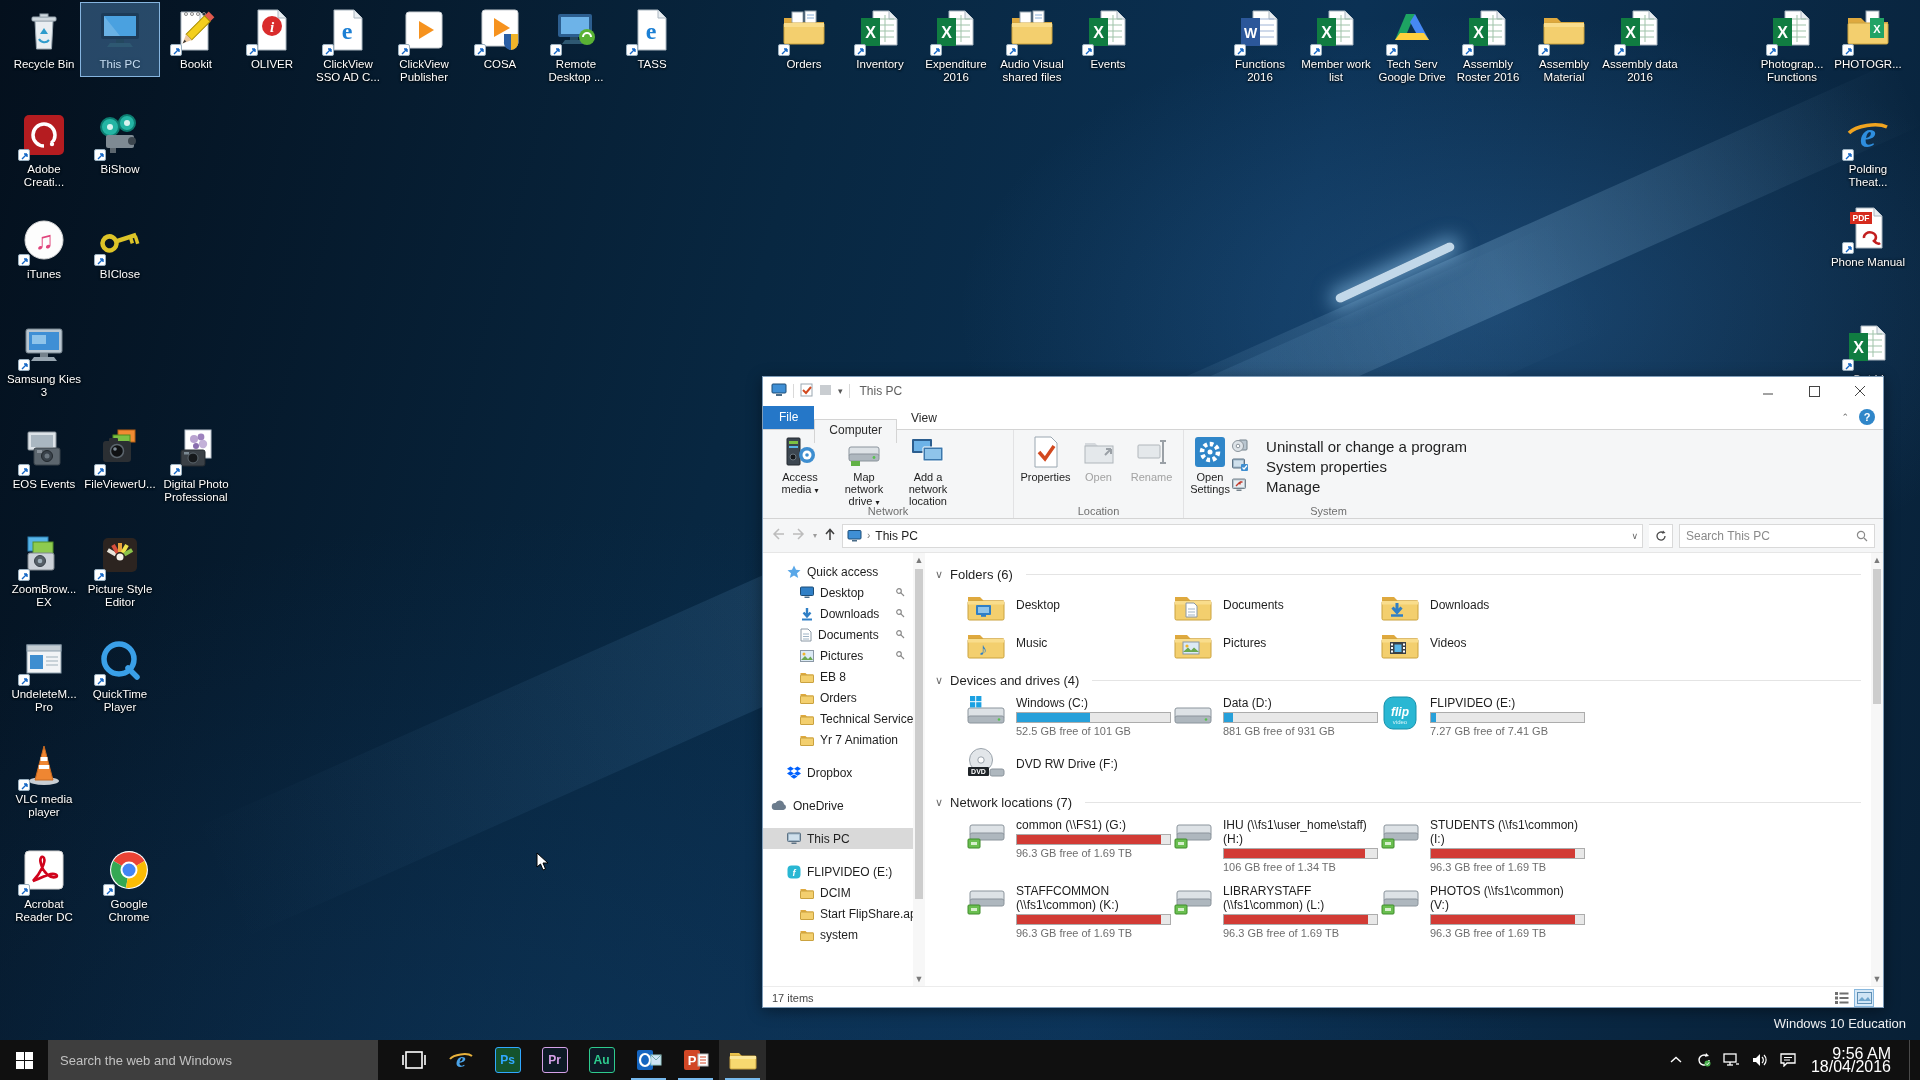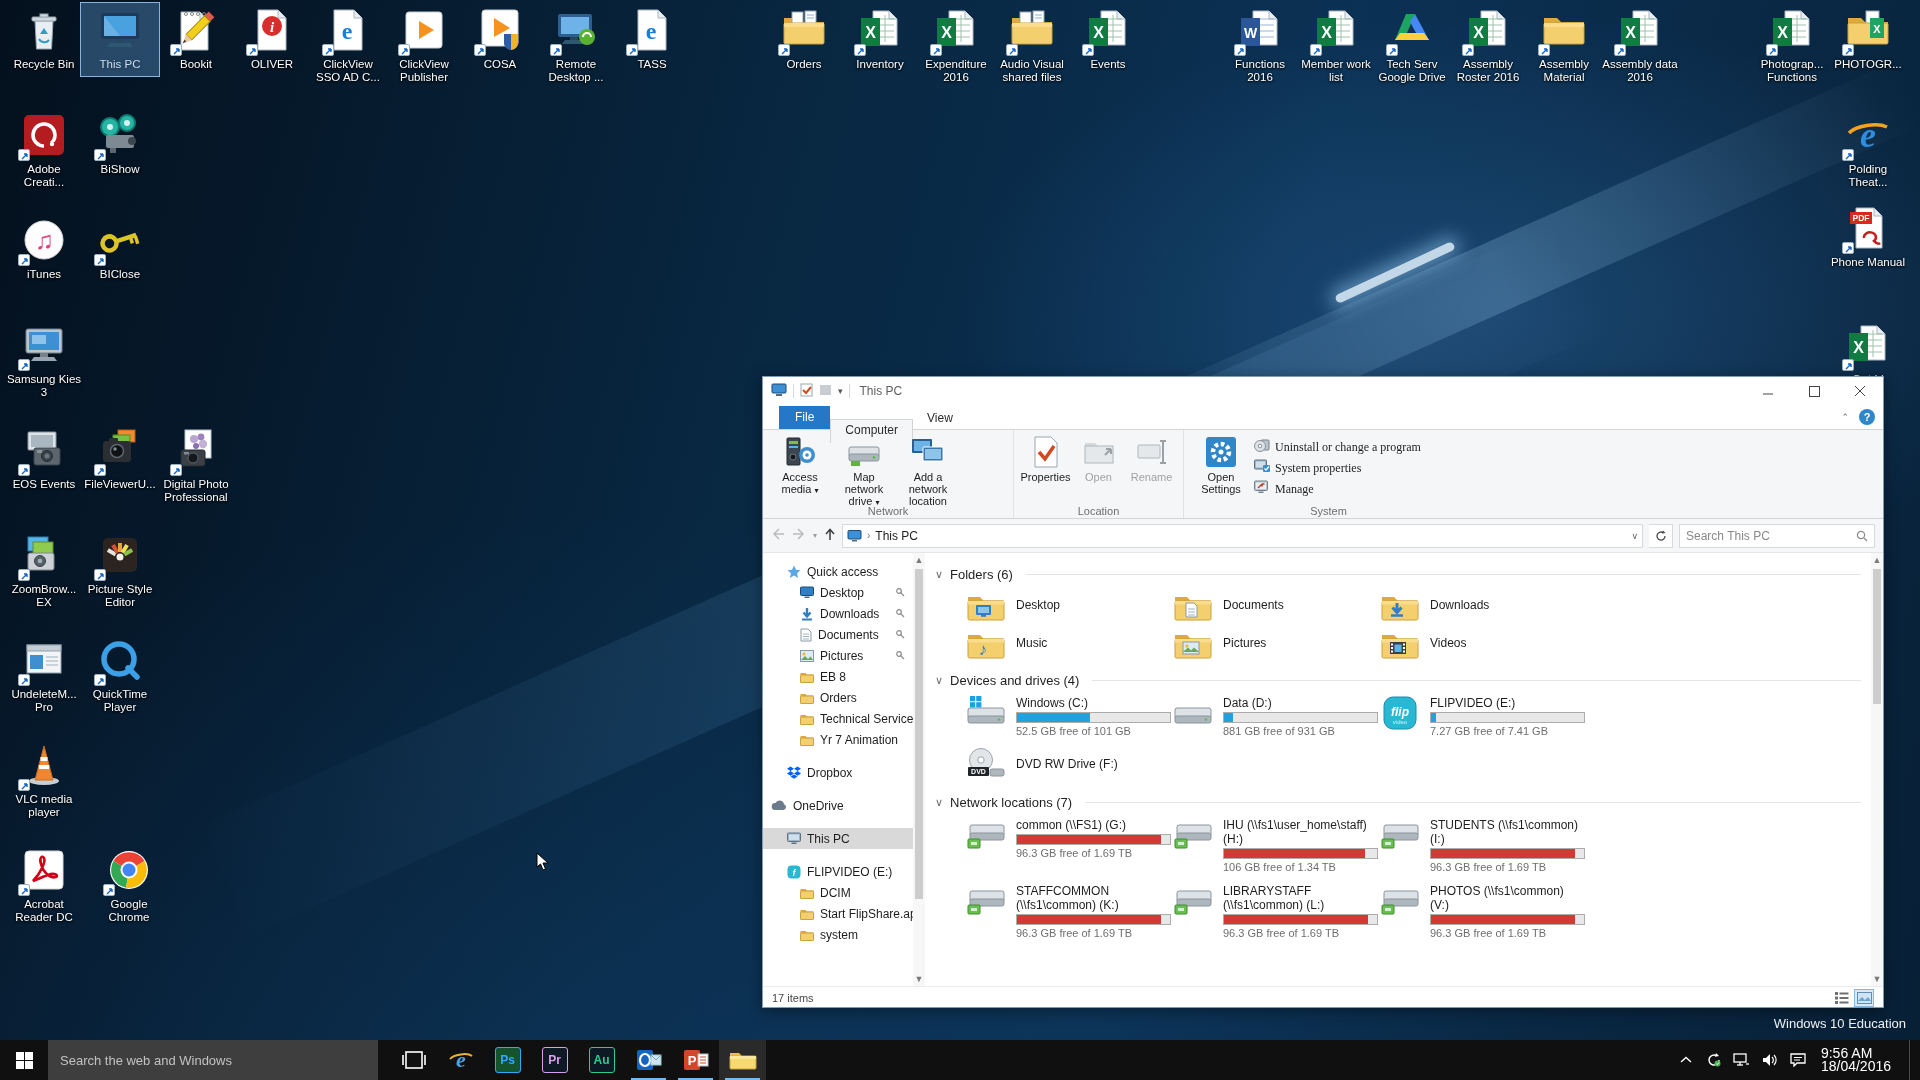--- a/index.html
+++ b/index.html
@@ -41,36 +41,36 @@
     border:1px solid #7e9cb8; box-shadow:0 3px 14px rgba(0,0,0,.4); z-index:50; font-size:12px; color:#1e1e1e; }
   .titlebar { height:28px; display:flex; align-items:center; background:#fff; }
   .qat { display:flex; align-items:center; gap:6px; padding-left:8px; }
   .qat .sep { width:1px; height:14px; background:#d9d9d9; }
   .title-text { color:#5f5f5f; margin-left:4px; }
   .wincontrols { margin-left:auto; display:flex; height:28px; }
   .wc { width:46px; display:flex; align-items:center; justify-content:center; color:#444; }
 
   .tabs { height:25px; display:flex; align-items:flex-end; background:#fff; border-bottom:1px solid #d4d4d4; position:relative; }
   .tab { padding:3px 14px 4px; font-size:12px; color:#2b2b2b; }
-  .tab.file { background:#2577c8; color:#fff; margin-left:16px; padding:4px 16px 5px; }
+  .tab.file { background:#2577c8; color:#fff; margin-left:0; padding:4px 16px 5px; }
   .tab.active { background:#f5f6f7; border:1px solid #d4d4d4; border-bottom:none; position:relative; top:14px; padding-bottom:6px; }
   .tabs-right { position:absolute; right:8px; top:4px; display:flex; gap:10px; align-items:center; }
   .help-circle { width:16px; height:16px; border-radius:50%; background:#2f86c9; color:#fff; font-size:11px; font-weight:bold;
     display:flex; align-items:center; justify-content:center; }
 
   .ribbon { height:89px; background:#f5f6f7; border-bottom:1px solid #d4d4d4; display:flex; }
   .rgroup { position:relative; height:100%; padding:3px 6px 14px; display:flex; align-items:flex-start; gap:2px; }
   .rgroup + .rgroup { border-left:1px solid #e2e2e4; }
   .rgroup .glabel { position:absolute; bottom:1px; left:0; right:0; text-align:center; color:#6f6f6f; font-size:11px; }
   .rbtn { width:62px; padding-top:3px; text-align:center; color:#1e1e1e; }
   .rbtn .ric { height:32px; display:flex; align-items:center; justify-content:center; }
   .rbtn .rtx { font-size:11px; line-height:12px; margin-top:3px; }
   .rbtn.disabled .rtx { color:#a2a2a2; }
   .sysstack { display:flex; flex-direction:column; justify-content:flex-start; gap:3px; padding-top:5px; }
-  .srow { display:flex; align-items:center; gap:5px; font-size:12px; white-space:nowrap;font-family:Liberation Serif, serif; }
+  .srow { display:flex; align-items:center; gap:18px; font-size:15px; white-space:nowrap; }
 
   .addrbar { height:34px; background:#f5f6f7; display:flex; align-items:center; padding:0 8px; gap:6px; border-bottom:1px solid #e6e6e6; }
   .navbtns { display:flex; align-items:center; gap:7px; color:#b9b9b9; }
   .crumbfield { flex:1; height:24px; background:#fff; border:1px solid #d9d9d9; display:flex; align-items:center; padding:0 4px; gap:5px; }
   .crumbfield .grow { flex:1; }
   .refreshbox { width:24px; height:24px; background:#fff; border:1px solid #d9d9d9; border-left:none; display:flex; align-items:center; justify-content:center; }
   .searchfield { width:196px; height:24px; background:#fff; border:1px solid #d9d9d9; display:flex; align-items:center; padding:0 6px; color:#8a8a8a; }
   .searchfield .grow { flex:1; }
 
   .mainrow { display:flex; height:433px; }
@@ -109,21 +109,21 @@
   .startbtn { width:48px; display:flex; align-items:center; justify-content:center; }
   .winlogo { display:grid; grid-template-columns:8px 8px; grid-template-rows:8px 8px; gap:1px; }
   .winlogo div { background:#fff; }
   .tsearch { width:330px; background:#3e3e3e; display:flex; align-items:center; padding-left:12px; color:#c2c2c2; font-size:13px; }
   .tapps { display:flex; align-items:stretch; margin-left:12px; }
   .tapp { width:47px; display:flex; align-items:center; justify-content:center; position:relative; }
   .tapp.open::after { content:""; position:absolute; left:6px; right:6px; bottom:0; height:2px; background:#76b9ed; }
   .tapp.active { background:#2a2a2a; }
   .tray { margin-left:auto; display:flex; align-items:center; gap:10px; padding-right:6px; }
   .trayic { display:flex; align-items:center; justify-content:center; width:18px; }
-  .clock { color:#fff; font-size:14px; line-height:13px; padding:0 8px 0 4px; }
+  .clock { text-align:right; color:#fff; font-size:16px; line-height:13px; padding:0 8px 0 4px; }
   .showdesk { width:5px; border-left:1px solid #4a4a4a; height:40px; }
 </style>
 </head>
 <body>
 
 <div class="desktop">
   <div class="beam beam1"></div>
   <div class="beam beam2"></div>
   <div class="beam beam3"></div>
   <div id="desktop-icons">

